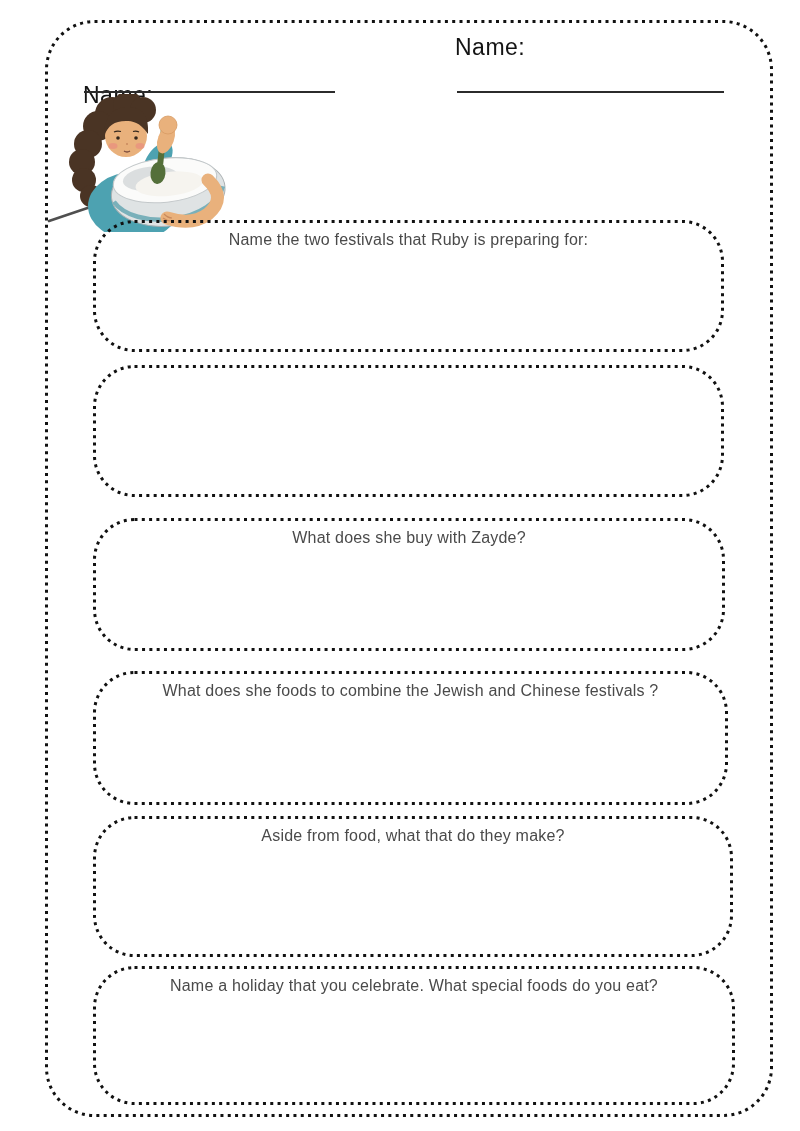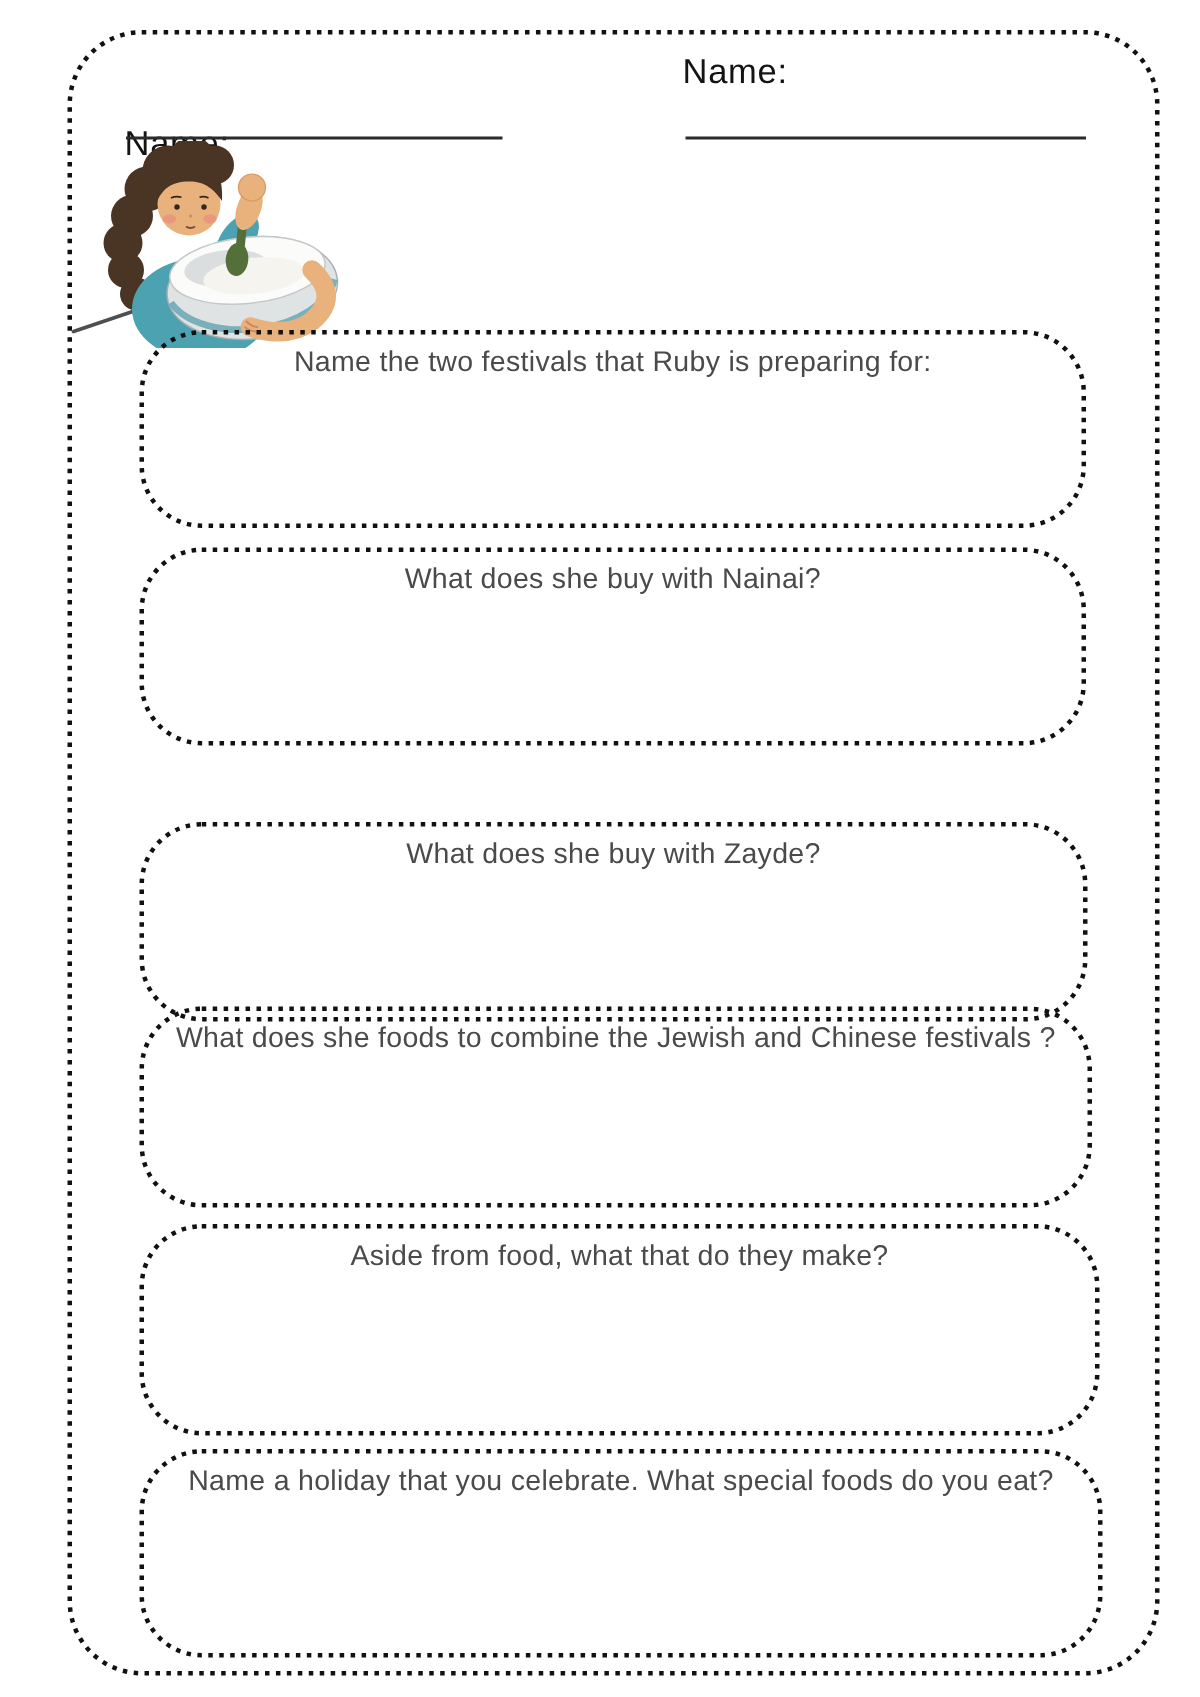--- a/index.html
+++ b/index.html
@@ -59,21 +59,21 @@
     width:192px; height:138px;
   }
   .qbox {
     position:absolute;
     left:93px;
   }
   .prompt {
     position:absolute; left:0; right:0; top:11px;
     padding:0 14px;
     text-align:center;
-    font-size:19px;
+    font-size:16px;
     color:#4a4a4a;
     letter-spacing:0.2px;
     white-space:nowrap;
   }
 </style>
 </head>
 <body>
 
 <div class="sheet">
 
@@ -156,24 +156,23 @@
     <svg class="dotted-frame" aria-hidden="true">
         <rect rx="40" ry="40" x="1.5" y="1.5" width="628" height="129"></rect>
       </svg>
     <div class="prompt">Name the two festivals that Ruby is preparing for:</div>
   </div>
 
   <div class="qbox" style="top:365px; width:631px; height:132px;">
     <svg class="dotted-frame" aria-hidden="true">
         <rect rx="40" ry="40" x="1.5" y="1.5" width="628" height="129"></rect>
       </svg>
-    <div class="prompt">What does she buy with Nainai?</div>
   </div>
 
-  <div class="qbox" style="top:548px; width:632px; height:133px;">
+  <div class="qbox" style="top:518px; width:632px; height:133px;">
     <svg class="dotted-frame" aria-hidden="true">
         <rect rx="40" ry="40" x="1.5" y="1.5" width="629" height="130"></rect>
       </svg>
     <div class="prompt">What does she buy with Zayde?</div>
   </div>
 
   <div class="qbox" style="top:671px; width:635px; height:134px;">
     <svg class="dotted-frame" aria-hidden="true">
         <rect rx="40" ry="40" x="1.5" y="1.5" width="632" height="131"></rect>
       </svg>

